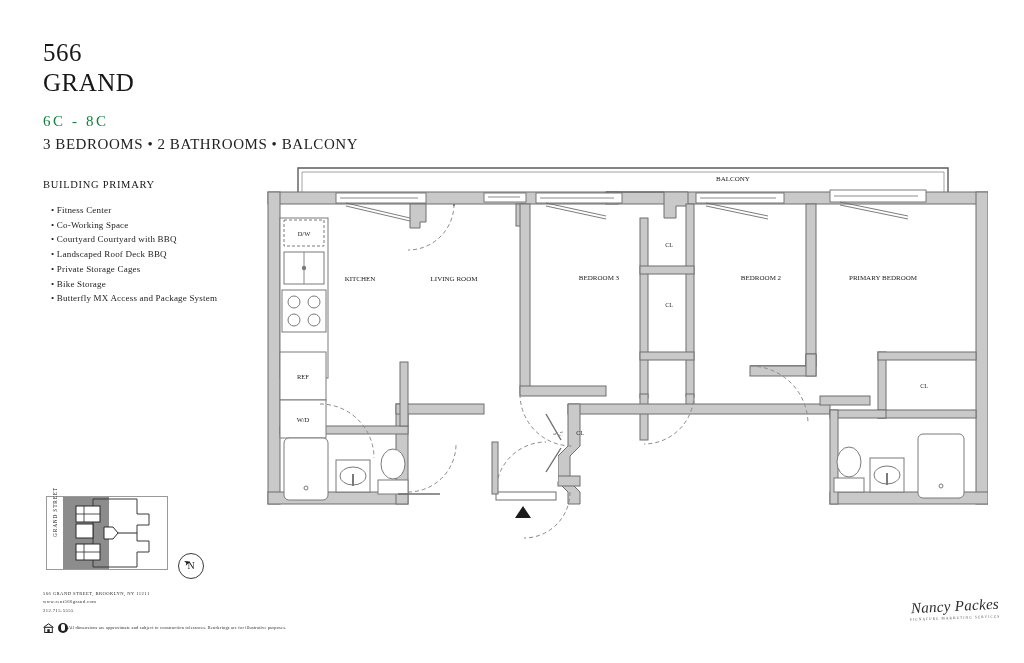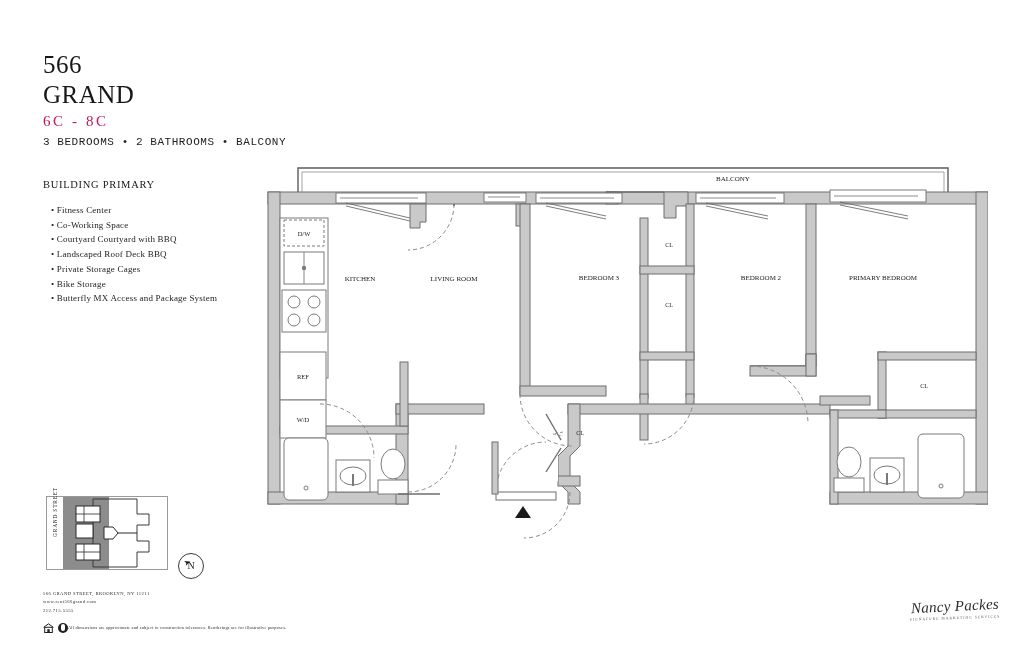--- a/index.html
+++ b/index.html
@@ -4,26 +4,26 @@
 <title>566 Grand — Floor Plan 6C - 8C</title>
 <style>
   html,body{margin:0;padding:0;background:#ffffff;}
   body{
     width:1024px;height:663px;position:relative;overflow:hidden;
     font-family:"Liberation Serif",serif;color:#1a1a1a;
   }
   .sheet{position:absolute;inset:0;background:#fff;}
 
   
-  .brand{position:absolute;left:43px;top:52px;}
+  .brand{position:absolute;left:43px;top:40px;}
   .brand .l1,.brand .l2{font-family:"Liberation Serif",serif;font-size:25px;line-height:25px;letter-spacing:.5px;color:#171717;}
   .brand .l2{margin-top:5px;}
 
-  .unitline{position:absolute;left:43px;top:113px;font-size:15px;letter-spacing:2.6px;color:#be185d;}
-  .specline{position:absolute;left:43px;top:136px;font-size:11px;letter-spacing:.55px;color:#222;font-family:Liberation Mono, monospace;}
+  .unitline{position:absolute;left:43px;top:113px;font-size:15px;letter-spacing:2.6px;color:#15803d;}
+  .specline{position:absolute;left:43px;top:136px;font-size:15px;letter-spacing:.55px;color:#222;}
 
   .feat-title{position:absolute;left:43px;top:179px;font-size:10.5px;letter-spacing:.7px;color:#171717;}
   .feat-list{position:absolute;left:43px;top:195px;margin:8px;padding:0;list-style:none;}
   .feat-list li{font-size:9px;line-height:14.7px;letter-spacing:.2px;color:#222;white-space:nowrap;}
 
   
   .keyplan{position:absolute;left:46px;top:496px;width:120px;height:72px;border:1px solid #9a9a9a;background:#fff;}
   .kp-street{position:absolute;left:0;top:0;width:16px;height:72px;background:#fff;border-right:0;}
   .kp-street span{
     position:absolute;left:-20px;top:12px;width:56px;

